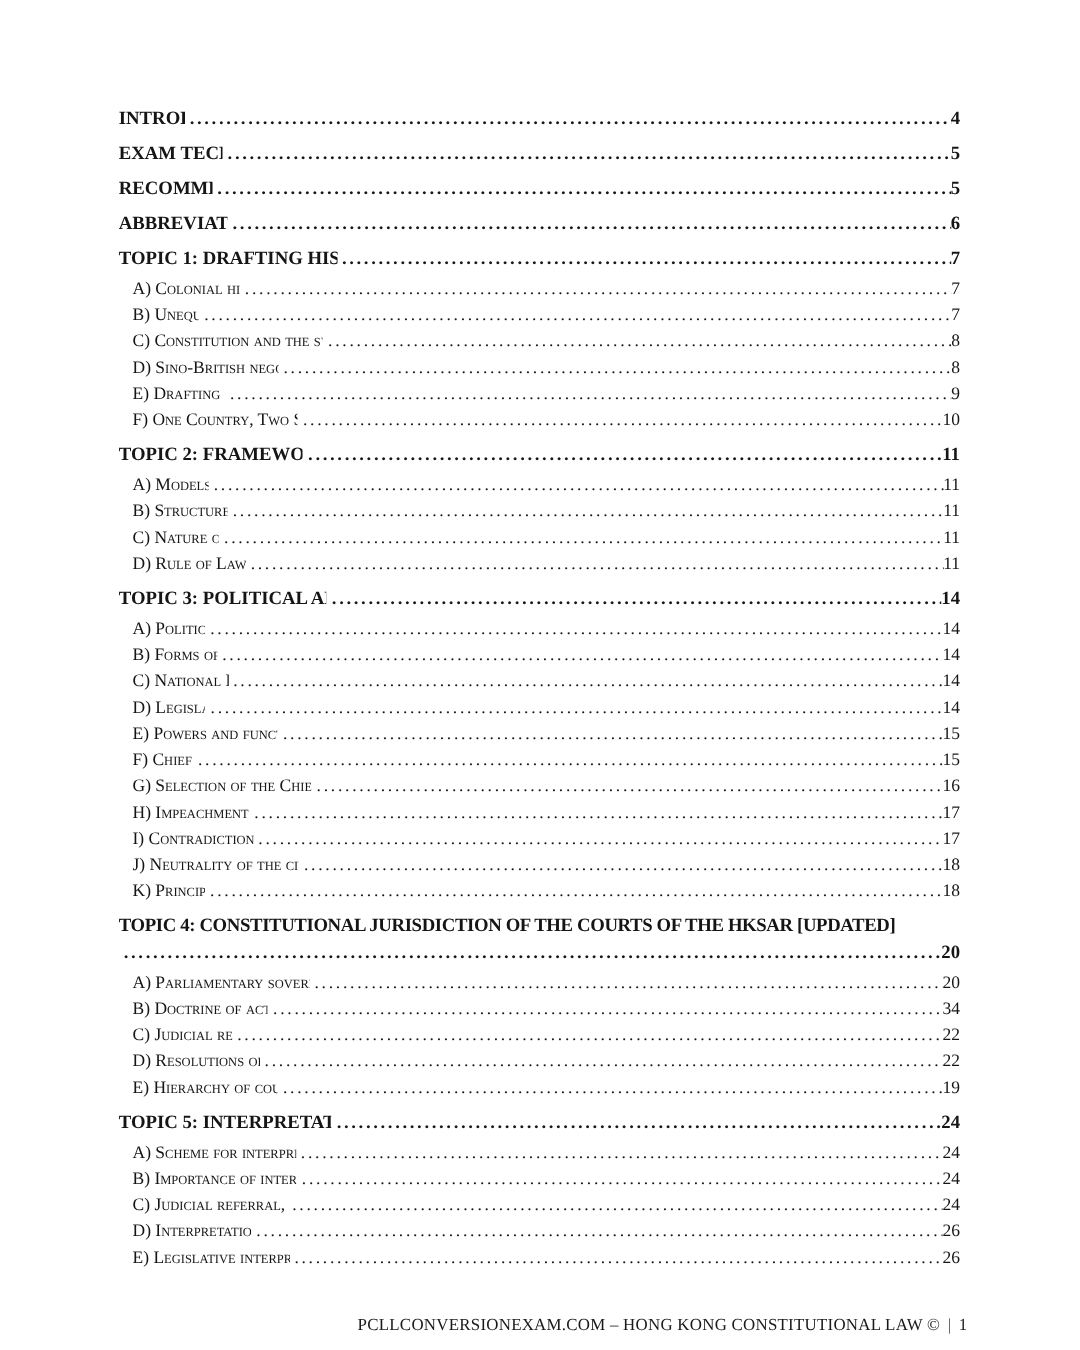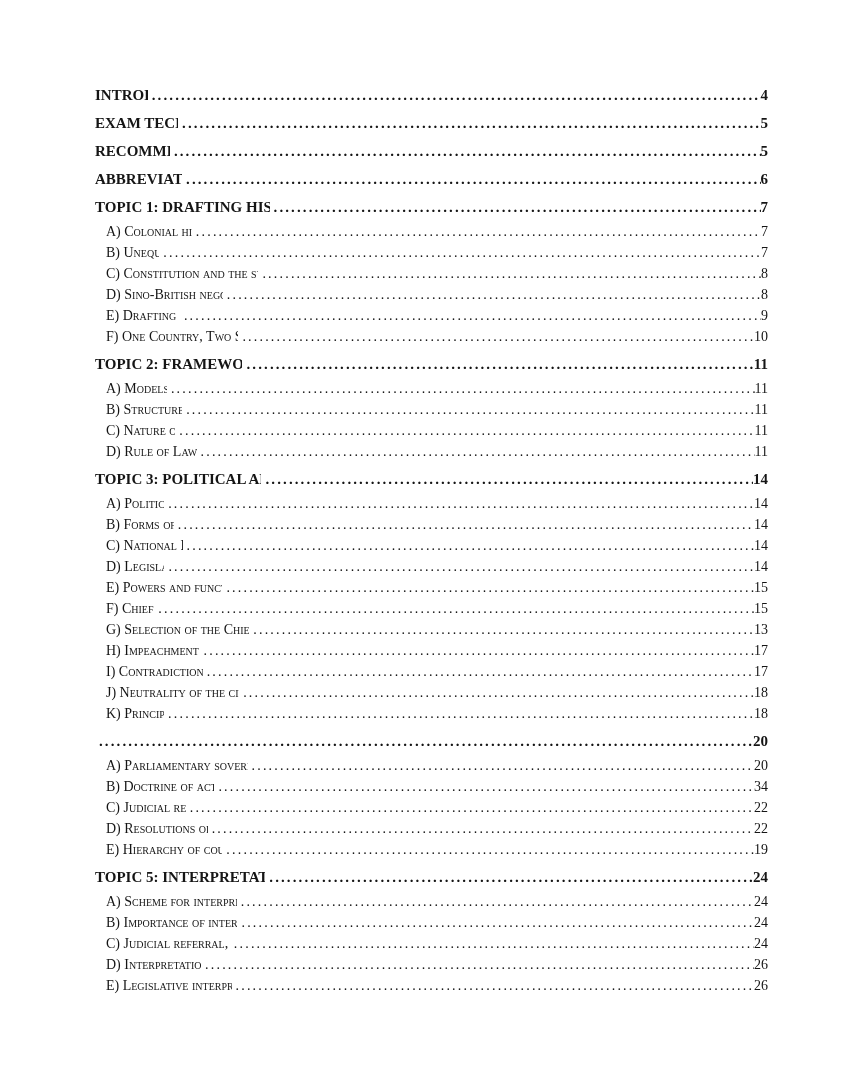--- a/index.html
+++ b/index.html
@@ -177,21 +177,21 @@
         <span class="pagenum">15</span>
       </div>
       <div class="toc-entry level2">
         <span class="toc-label">F) Chief Executive</span>
         <span class="dots"></span>
         <span class="pagenum">15</span>
       </div>
       <div class="toc-entry level2">
         <span class="toc-label">G) Selection of the Chief Executive – Universal Suffrage [NEW]</span>
         <span class="dots"></span>
-        <span class="pagenum">13</span>
+        <span class="pagenum">16</span>
       </div>
       <div class="toc-entry level2">
         <span class="toc-label">H) Impeachment of the Chief Executive</span>
         <span class="dots"></span>
         <span class="pagenum">17</span>
       </div>
       <div class="toc-entry level2">
         <span class="toc-label">I) Contradictions in the political system</span>
         <span class="dots"></span>
         <span class="pagenum">17</span>
@@ -200,20 +200,21 @@
         <span class="toc-label">J) Neutrality of the civil service and the ministerial system</span>
         <span class="dots"></span>
         <span class="pagenum">18</span>
       </div>
       <div class="toc-entry level2">
         <span class="toc-label">K) Principals Officials</span>
         <span class="dots"></span>
         <span class="pagenum">18</span>
       </div>
       <div class="toc-entry level1 wrap">
+        <span class="toc-label">TOPIC 4: CONSTITUTIONAL JURISDICTION OF THE COURTS OF THE HKSAR [UPDATED]</span>
         <span class="dotline">
           <span class="dots"></span>
           <span class="pagenum">20</span>
         </span>
       </div>
       <div class="toc-entry level2">
         <span class="toc-label">A) Parliamentary sovereignty and its application to the HKSAR</span>
         <span class="dots"></span>
         <span class="pagenum">20</span>
       </div>
@@ -261,13 +262,16 @@
         <span class="toc-label">D) Interpretation powers of the NPCSC</span>
         <span class="dots"></span>
         <span class="pagenum">26</span>
       </div>
       <div class="toc-entry level2">
         <span class="toc-label">E) Legislative interpretation VS Judicial interpretation</span>
         <span class="dots"></span>
         <span class="pagenum">26</span>
       </div>
     </div>
+  <div class="footer">
+    <span>PCLLCONVERSIONEXAM.COM – HONG KONG CONSTITUTIONAL LAW ©</span><span class="sep">|</span><span>1</span>
+  </div>
 </div>
 
 </body></html>

